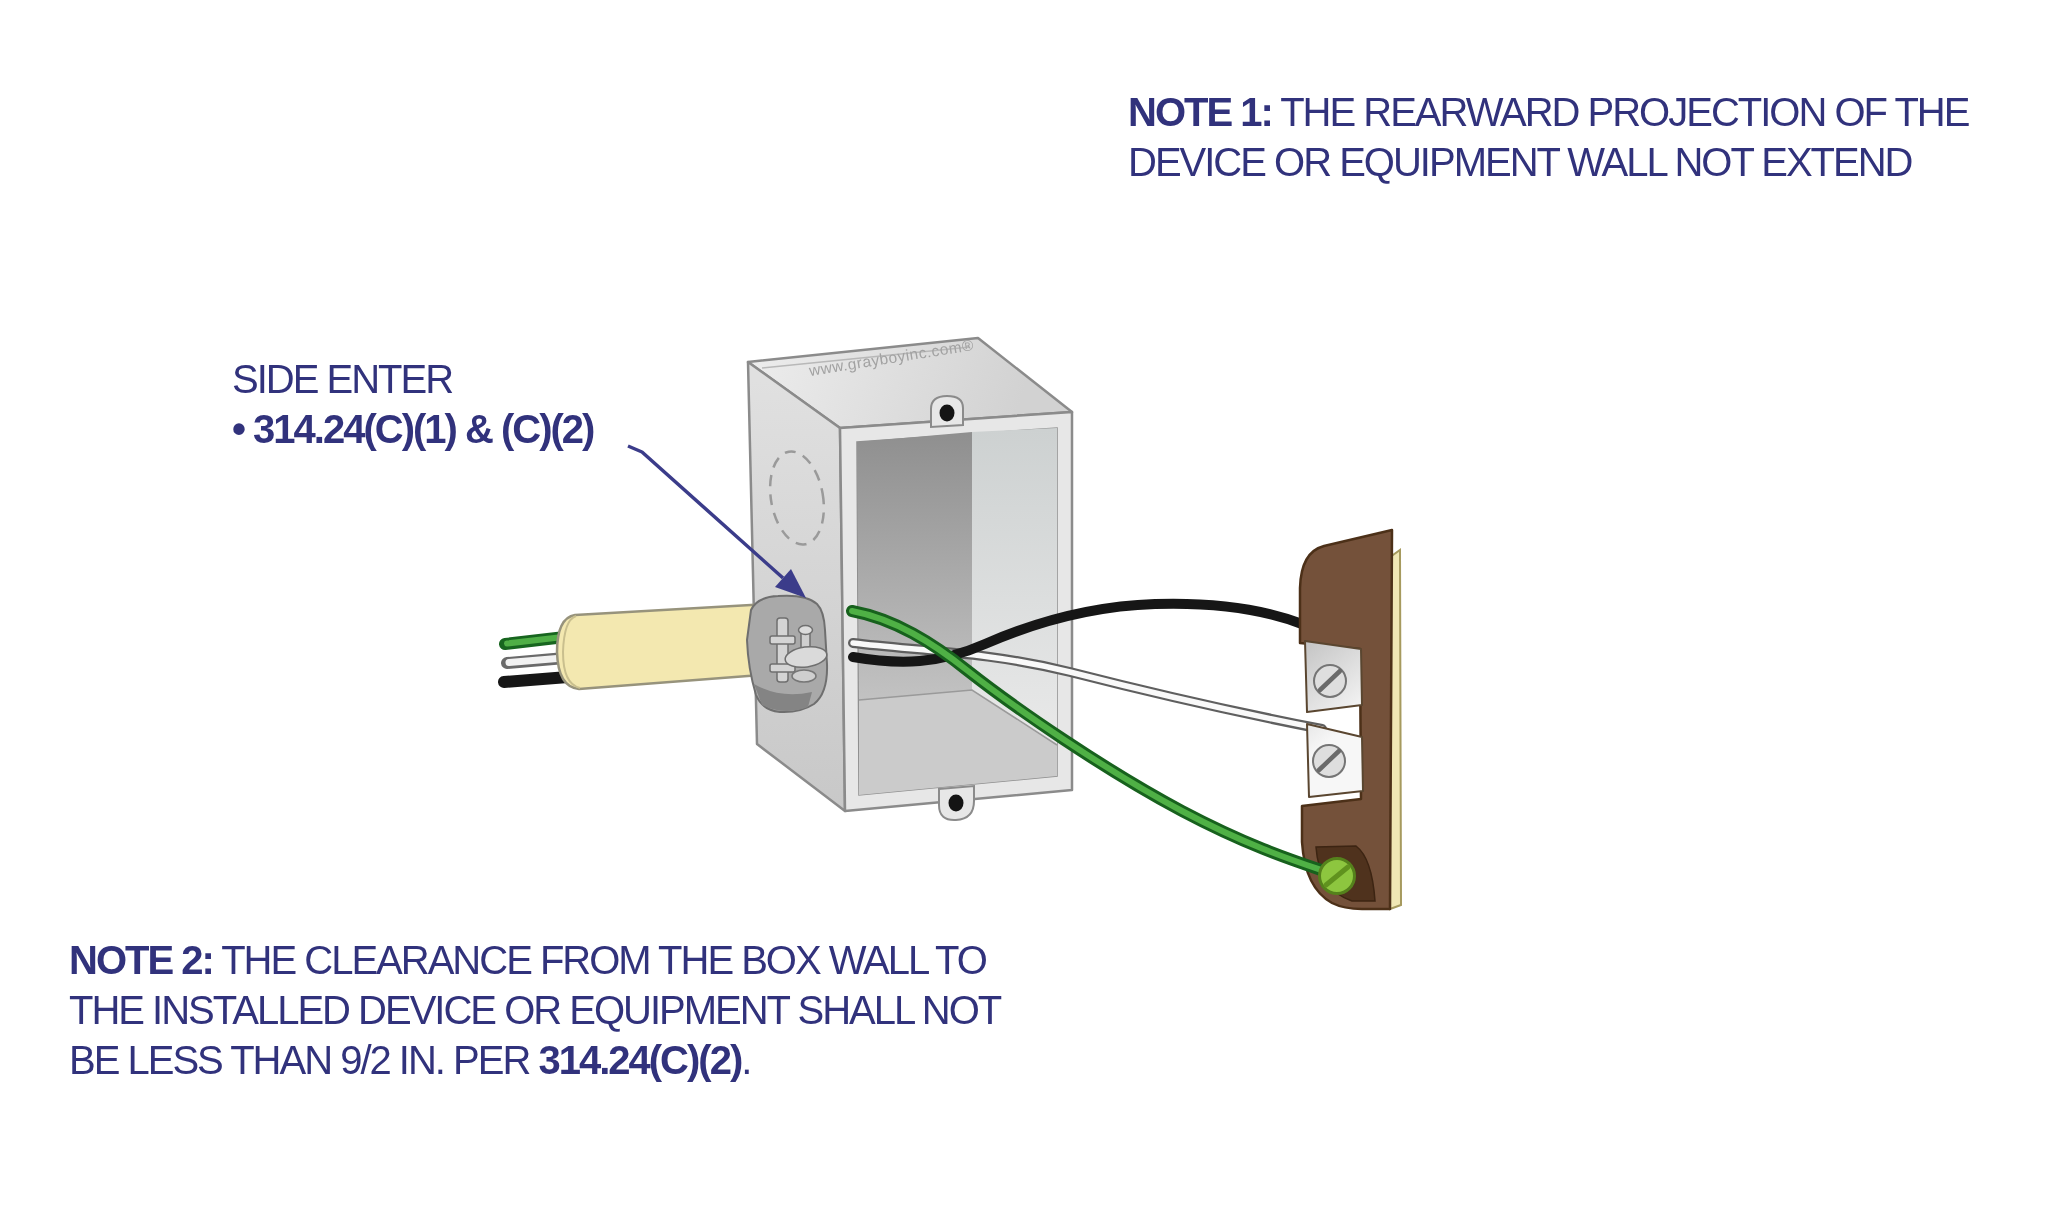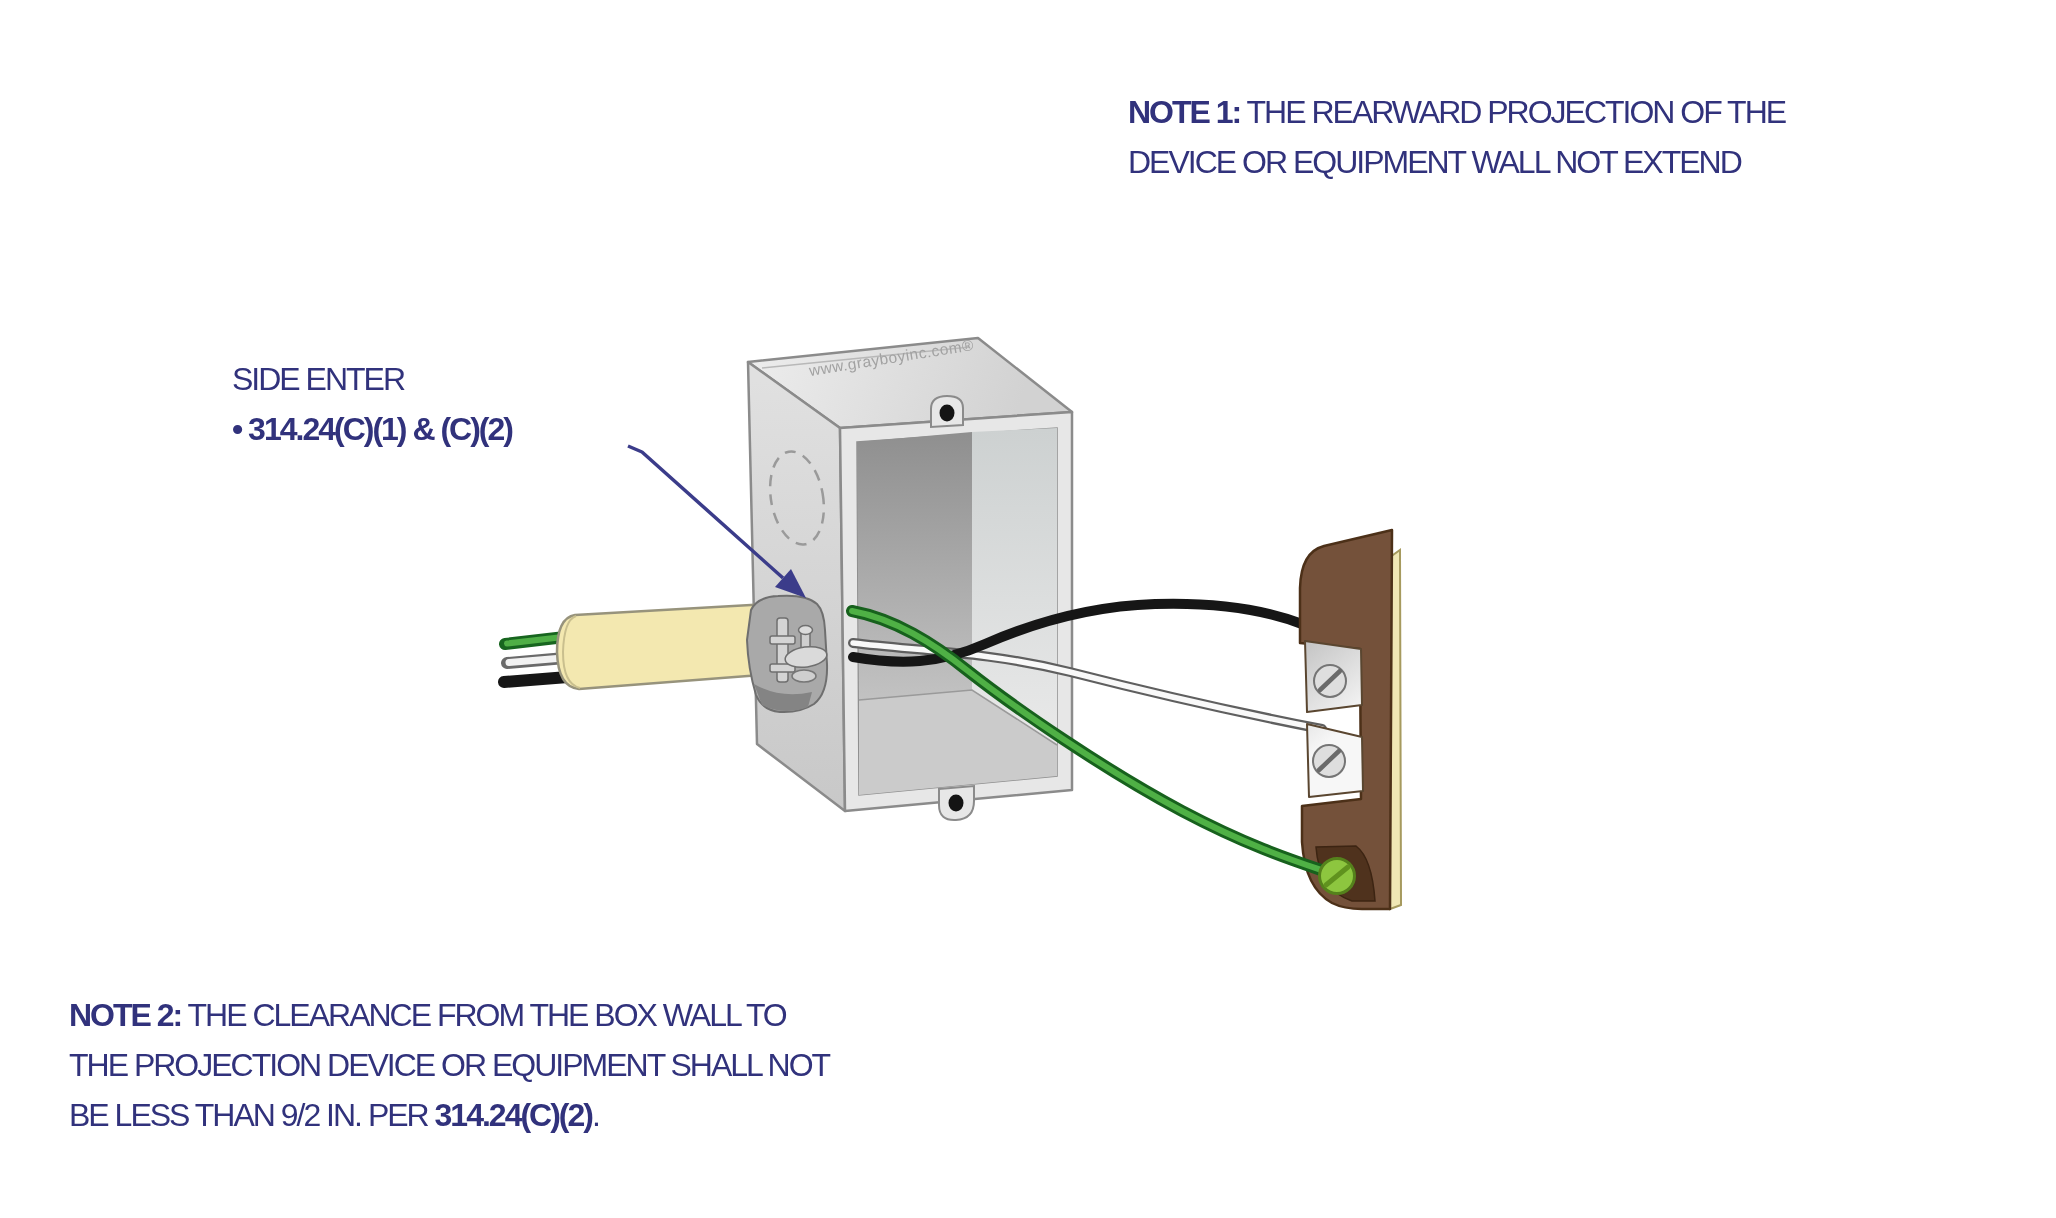--- a/index.html
+++ b/index.html
@@ -7,30 +7,30 @@
     position:relative;
     width:2056px;height:1218px;
     background:#ffffff;
     font-family:"Liberation Sans", sans-serif;
     overflow:hidden;
   }
   #illustration{position:absolute;left:0;top:0;width:2056px;height:1218px;}
   .note{
     position:absolute;
     color:#31327C;
-    font-size:32px;
+    font-size:40px;
     line-height:50px;
     letter-spacing:-2px;
     white-space:nowrap;
   }
   .note b{font-weight:700;}
   .ln{display:block;}
   #note1{left:1128px;top:87px;}
   #side-label{left:232px;top:354px;}
-  #note2{left:69px;top:990px;}
+  #note2{left:69px;top:935px;}
 </style>
 </head>
 <body>
 
 <div id="canvas">
 
   <svg id="illustration" viewBox="0 0 2056 1218" xmlns="http://www.w3.org/2000/svg">
     <defs>
       <linearGradient id="gradTop" gradientUnits="userSpaceOnUse" x1="760" y1="340" x2="1010" y2="430">
         <stop offset="0" stop-color="#ececec"></stop>
@@ -140,17 +140,17 @@
     <span class="ln">DEVICE OR EQUIPMENT WALL NOT EXTEND</span>
   </div>
 
   <div id="side-label" class="note">
     <span class="ln">SIDE ENTER</span>
     <span class="ln"><b>• 314.24(C)(1) &amp; (C)(2)</b></span>
   </div>
 
   <div id="note2" class="note">
     <span class="ln"><b>NOTE 2:</b> <span>THE CLEARANCE FROM THE BOX WALL TO</span></span>
-    <span class="ln">THE PROJECTION DEVICE OR EQUIPMENT SHALL NOT</span>
+    <span class="ln">THE INSTALLED DEVICE OR EQUIPMENT SHALL NOT</span>
     <span class="ln"><span>BE LESS THAN 9/2 IN. PER </span><b>314.24(C)(2)</b><span>.</span></span>
   </div>
 
 </div>
 
 </body></html>

